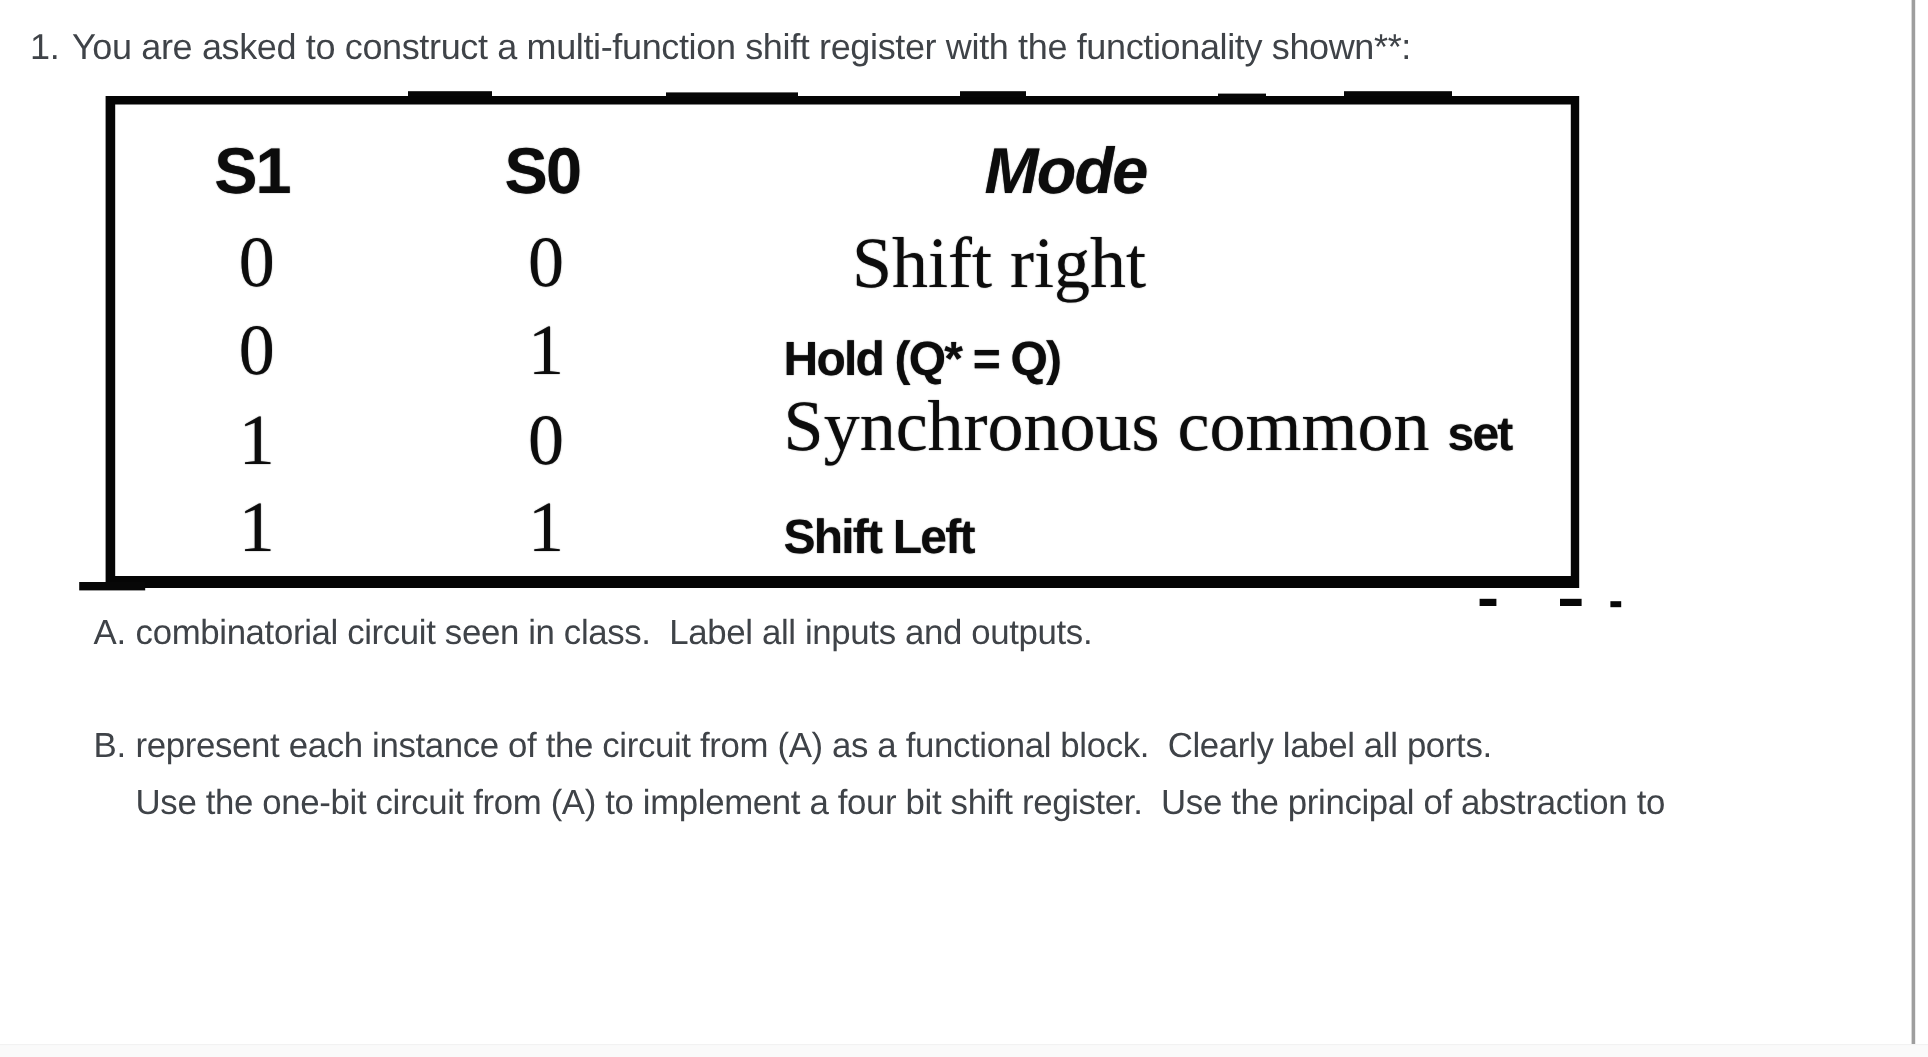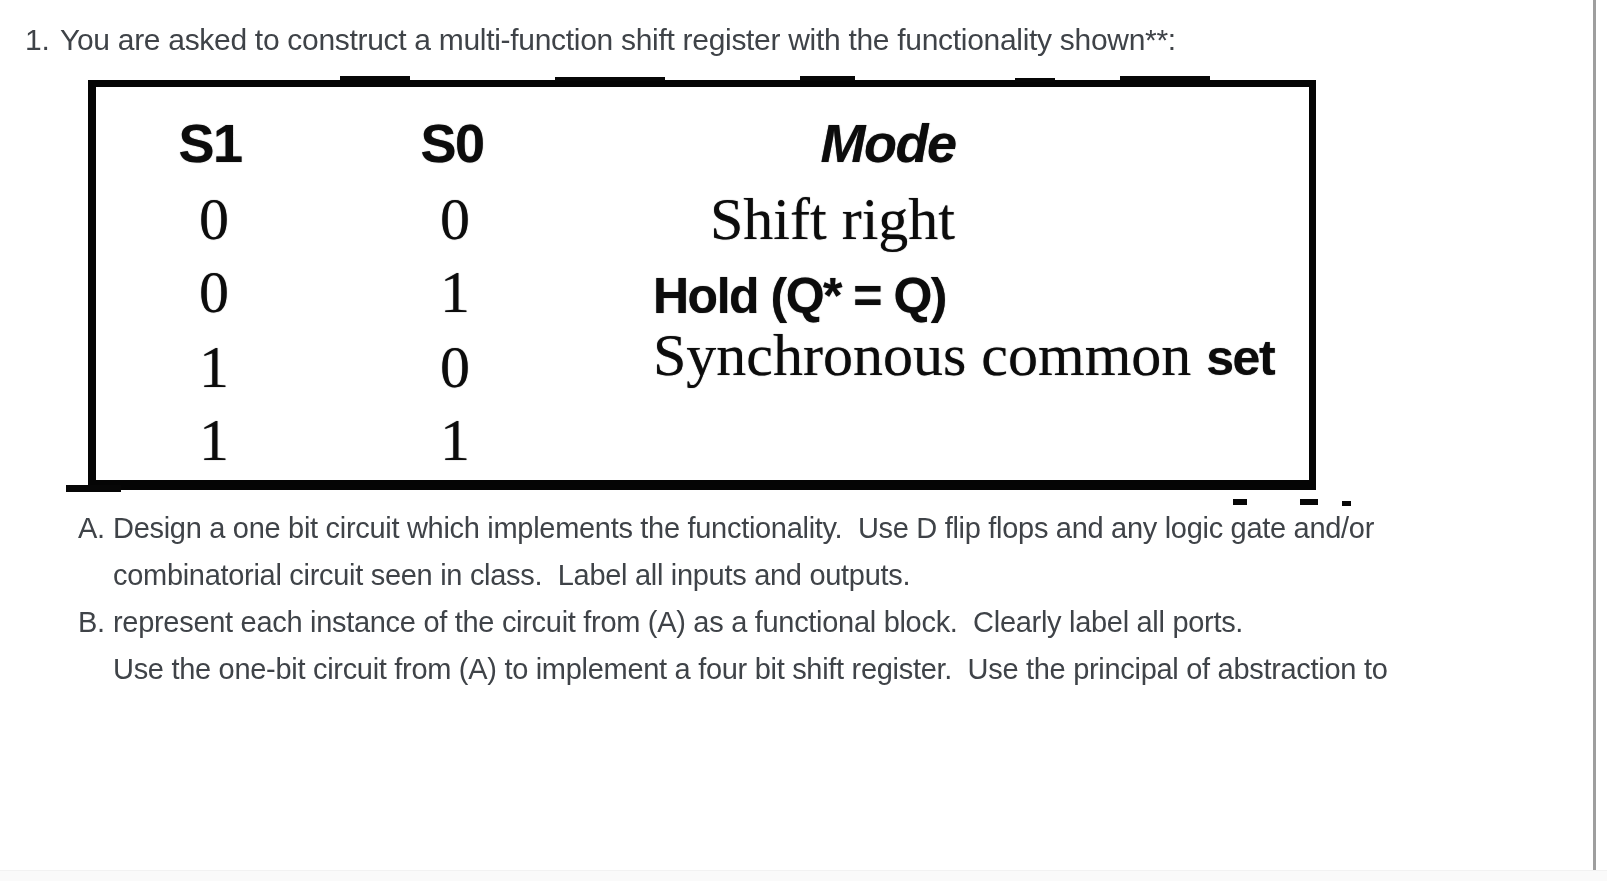--- a/index.html
+++ b/index.html
@@ -50,21 +50,21 @@
   .tt-digit{
     font-family:"Liberation Serif",serif;
     font-size:60px;
     transform:translate(-50%,-50%);
   }
   .tt-mode{
     transform:translateY(-50%);
     font-size:60px;
   }
   .m-serif{font-family:"Liberation Serif",serif;font-size:60px;}
-  .m-bold{font-family:"Liberation Sans",sans-serif;font-weight:700;font-size:50px;letter-spacing:-1.5px;}
+  .m-bold{font-family:"Liberation Sans",sans-serif;font-weight:700;font-size:40px;letter-spacing:-1.5px;}
   
   .art{position:absolute;background:#070707;}
   
   .edge-line{position:absolute;top:0;bottom:0;left:1593px;width:3px;background:#9e9e9e;}
   .bottom-band{position:absolute;left:0;right:0;top:870px;height:11px;background:#fafafa;border-top:1px solid #f2f2f2;}
 </style>
 </head>
 <body>
 
 <div class="canvas">
@@ -87,36 +87,36 @@
     <span class="tt-item tt-digit" style="left:118px;top:205px;">0</span>
     <span class="tt-item tt-digit" style="left:359px;top:205px;">1</span>
     <span class="tt-item tt-mode" style="left:557px;top:205px;"><span class="m-bold">Hold (Q* = Q)</span></span>
 
     <span class="tt-item tt-digit" style="left:118px;top:280px;">1</span>
     <span class="tt-item tt-digit" style="left:359px;top:280px;">0</span>
     <span class="tt-item tt-mode" style="left:557px;top:268px;"><span class="m-serif">Synchronous common </span><span class="m-bold">set</span></span>
 
     <span class="tt-item tt-digit" style="left:118px;top:353px;">1</span>
     <span class="tt-item tt-digit" style="left:359px;top:353px;">1</span>
+    <span class="tt-item tt-mode" style="left:557px;top:353px;"><span class="m-bold">Shift Left</span></span>
   </div>
 
   <div class="art" style="left:340px;top:76px;width:70px;height:4px;"></div>
   <div class="art" style="left:555px;top:77px;width:110px;height:4px;"></div>
   <div class="art" style="left:800px;top:76px;width:55px;height:5px;"></div>
   <div class="art" style="left:1015px;top:78px;width:40px;height:4px;"></div>
   <div class="art" style="left:1120px;top:76px;width:90px;height:4px;"></div>
   <div class="art" style="left:66px;top:485px;width:55px;height:7px;"></div>
   <div class="art" style="left:1233px;top:499px;width:14px;height:6px;"></div>
   <div class="art" style="left:1300px;top:499px;width:18px;height:6px;"></div>
   <div class="art" style="left:1342px;top:501px;width:9px;height:5px;"></div>
 
   <div class="question" style="top:505px;">
     <span class="q-label">A.</span>
     <span class="q-lines">
-      <div class="qline">Design a one bit circuit which implements the functionality.  Use D flip flops and any logic gate and/or</div>
       <div class="qline">combinatorial circuit seen in class.  Label all inputs and outputs.</div>
     </span>
   </div>
 
   <div class="question" style="top:599px;">
     <span class="q-label">B.</span>
     <span class="q-lines">
       <div class="qline">represent each instance of the circuit from (A) as a functional block.  Clearly label all ports.</div>
       <div class="qline">Use the one-bit circuit from (A) to implement a four bit shift register.  Use the principal of abstraction to</div>
     </span>

